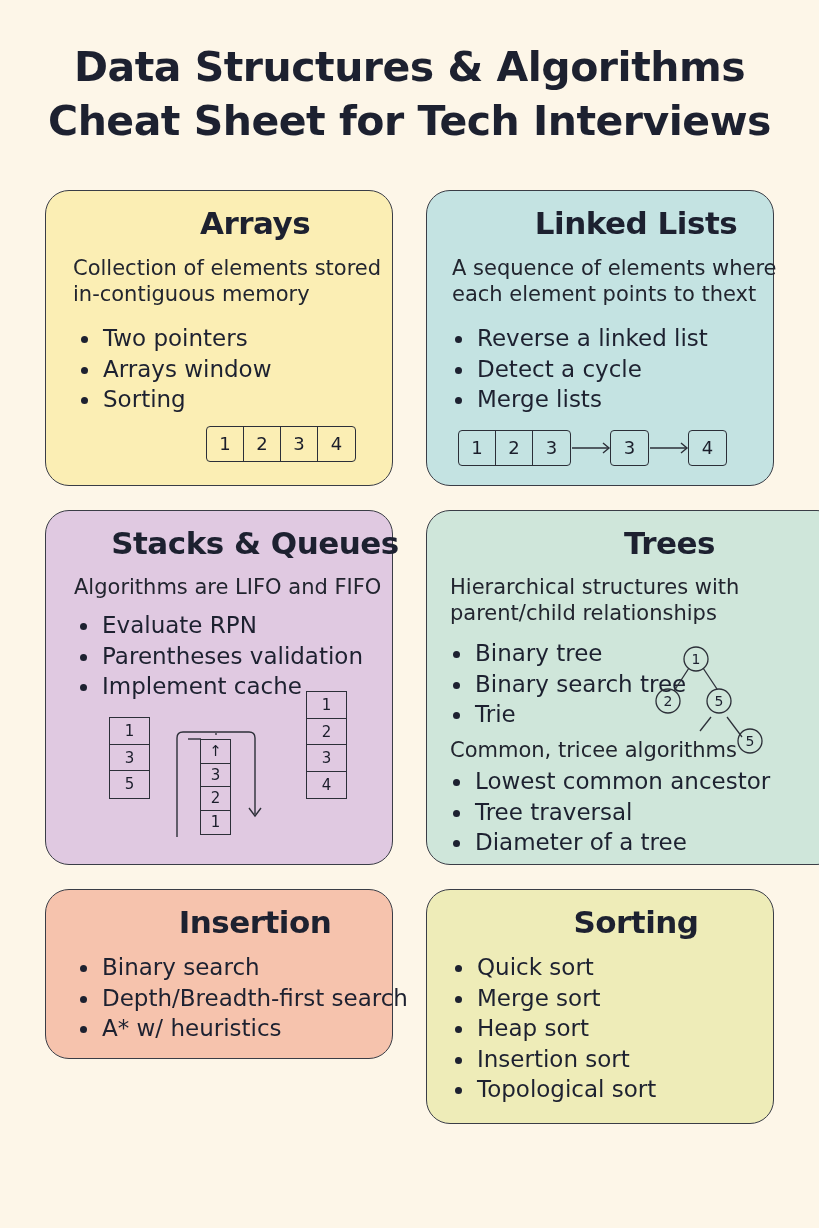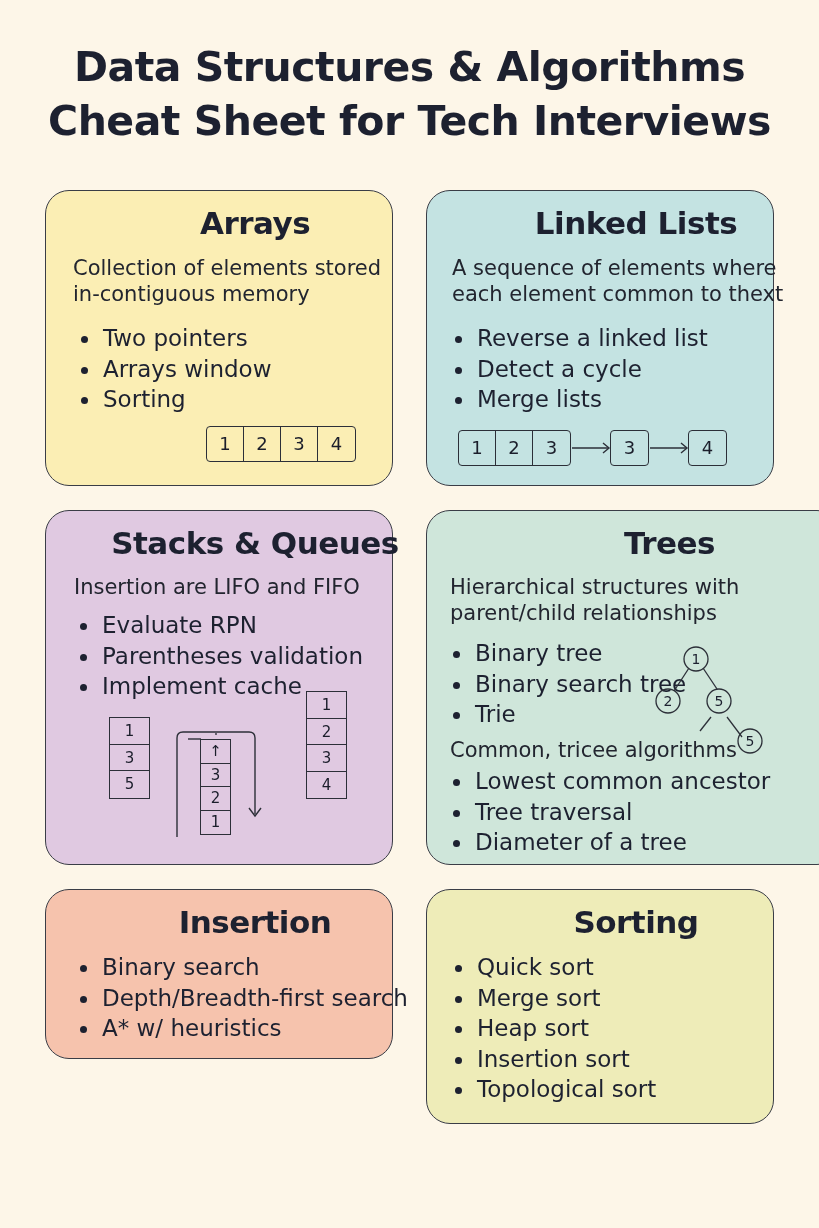--- a/index.html
+++ b/index.html
@@ -115,21 +115,21 @@
     <div class="cell">2</div>
     <div class="cell">3</div>
     <div class="cell">4</div>
   </div>
 </div>
 
 <div class="card" style="left:426px; top:190px; width:348px; height:296px; background:#c4e3e2;">
   <h2 style="top:14px;">Linked Lists</h2>
   <div class="desc" style="left:25px; top:64px;">
     <div>A sequence of elements where</div>
-    <div>each element common to thext</div>
+    <div>each element points to thext</div>
   </div>
   <ul class="bullets" style="left:22px; top:132px;">
     <li>Reverse a linked list</li>
     <li>Detect a cycle</li>
     <li>Merge lists</li>
   </ul>
   <div class="cellrow" style="left:31px; top:239px;">
     <div class="cell">1</div>
     <div class="cell">2</div>
     <div class="cell">3</div>
@@ -142,21 +142,21 @@
       <polyline points="176,252 182,257 176,262"></polyline>
       <line x1="223" y1="257" x2="260" y2="257"></line>
       <polyline points="254,252 260,257 254,262"></polyline>
     </g>
   </svg>
 </div>
 
 <div class="card" style="left:45px; top:510px; width:348px; height:355px; background:#e0c9e1;">
   <h2 style="top:14px;">Stacks &amp; Queues</h2>
   <div class="desc" style="left:28px; top:63px;">
-    <div>Insertion are LIFO and FIFO</div>
+    <div>Algorithms are LIFO and FIFO</div>
   </div>
   <ul class="bullets" style="left:28px; top:99px;">
     <li>Evaluate RPN</li>
     <li>Parentheses validation</li>
     <li>Implement cache</li>
   </ul>
 
   <div class="vstack" style="left:63px; top:206px; width:41px;">
     <div class="vcell">1</div>
     <div class="vcell">3</div>

